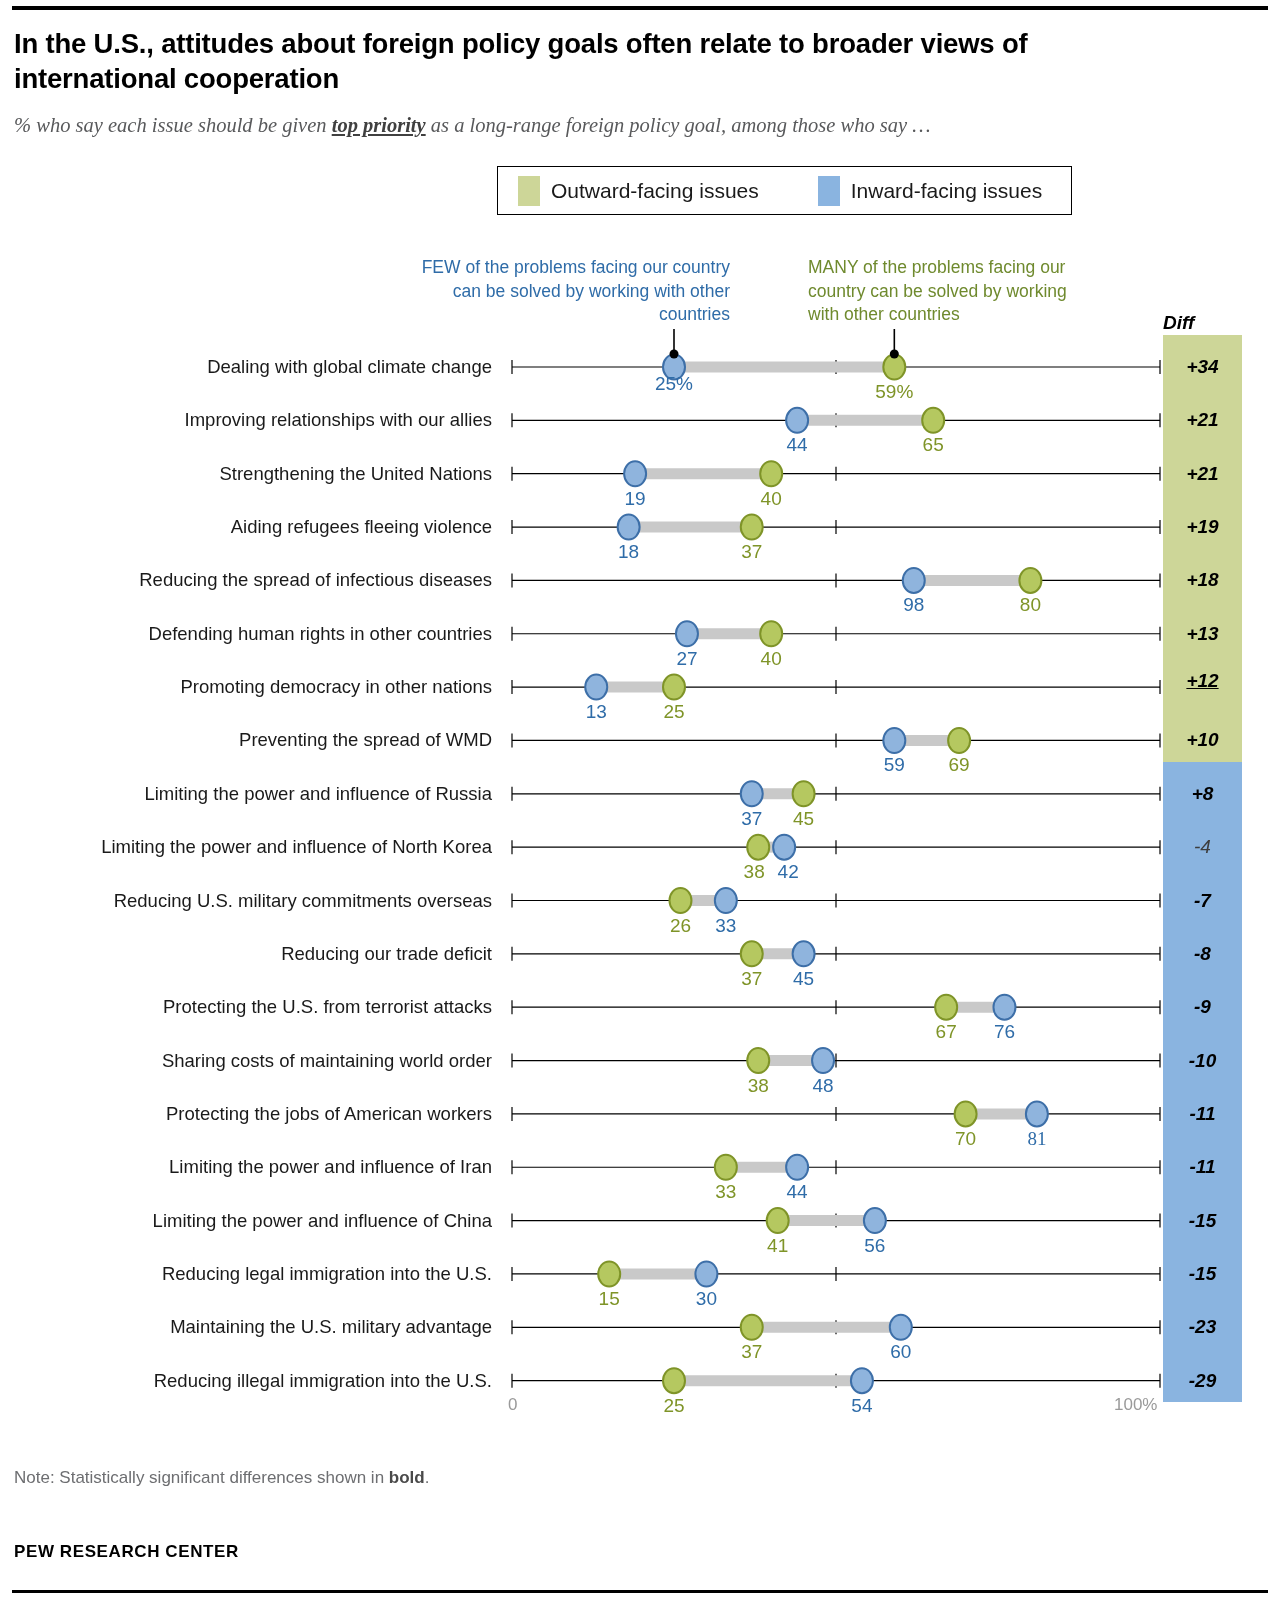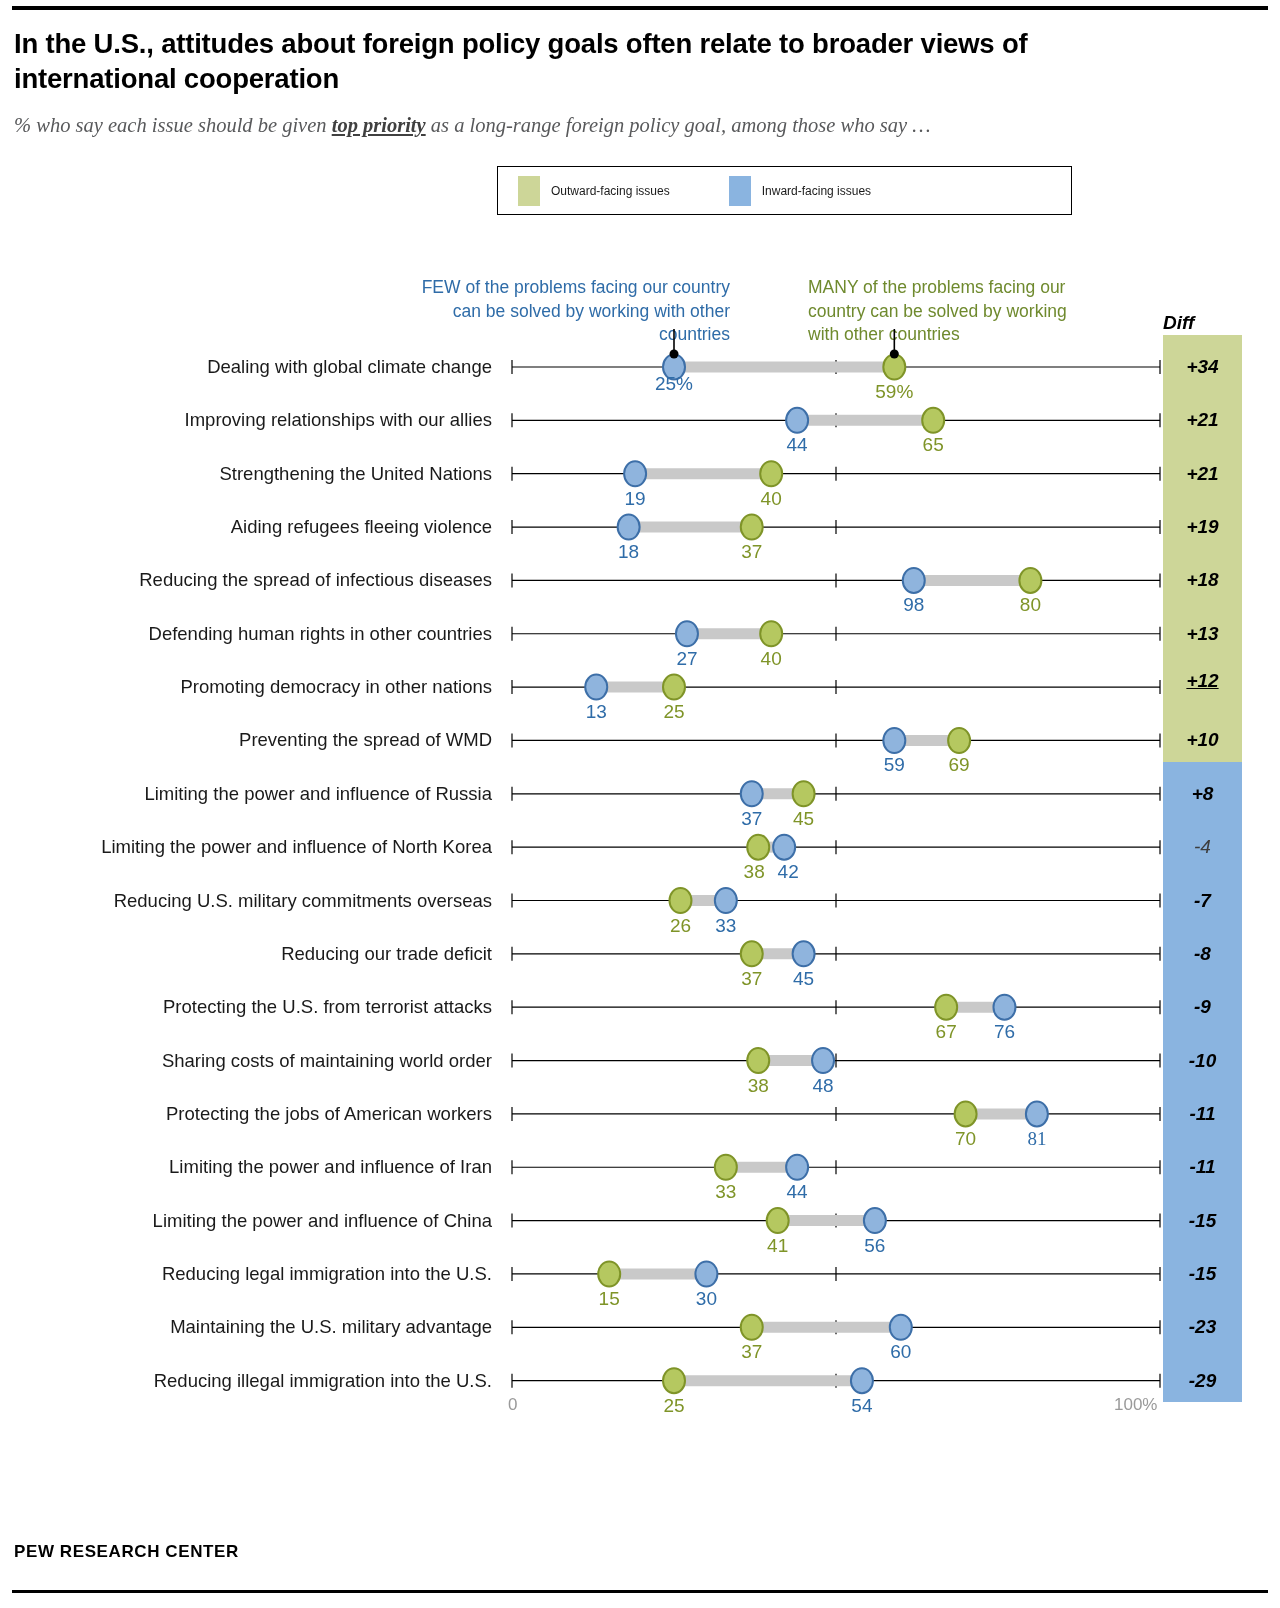--- a/index.html
+++ b/index.html
@@ -59,31 +59,30 @@
     align-items: center;
   }
   .legend-item { display: flex; align-items: center; }
   .legend-item.outward { margin-left: 20px; }
   .legend-item.inward { margin-left: 59px; }
   .legend-swatch {
     width: 22px; height: 30px;
     margin-right: 11px;
   }
   .legend-label {
-    font-size: 12px;
+    font-size: 21px;
     color: #1a1a1a;
     white-space: nowrap;
   }
 
   
   .col-head {
     position: absolute;
     font-size: 17.5px;
     line-height: 1.35;
-    margin-top: 20px;
   }
   .col-head.few {
     left: 395px; top: 256px;
     width: 335px;
     text-align: right;
     color: #2f6ca8;
   }
   .col-head.many {
     left: 808px; top: 256px;
     width: 290px;
@@ -436,17 +435,18 @@
     <div class="val-label green" style="left: 751.76px; top: 1341.3px;">37</div>
     <div class="row-label" style="top: 1380.65px;">Reducing illegal immigration into the U.S.</div>
     <div class="diff-val sig" style="top: 1380.65px;">-29</div>
     <div class="val-label blue" style="left: 861.92px; top: 1394.65px;">54</div>
     <div class="val-label green" style="left: 674px; top: 1394.65px;">25</div>
     <div class="axis-end-label" style="left: 508px; top: 1394.65px;">0</div>
     <div class="axis-end-label" style="left: 1114px; top: 1394.65px;">100%</div>
   </div>
 
 <div class="note">
+  <div><span>Note: Statistically significant differences shown in </span><b>bold</b><span>.</span></div>
 </div>
 
 <div class="pew">PEW RESEARCH CENTER</div>
 
 <div class="bottom-rule"></div>
 
 </body></html>

